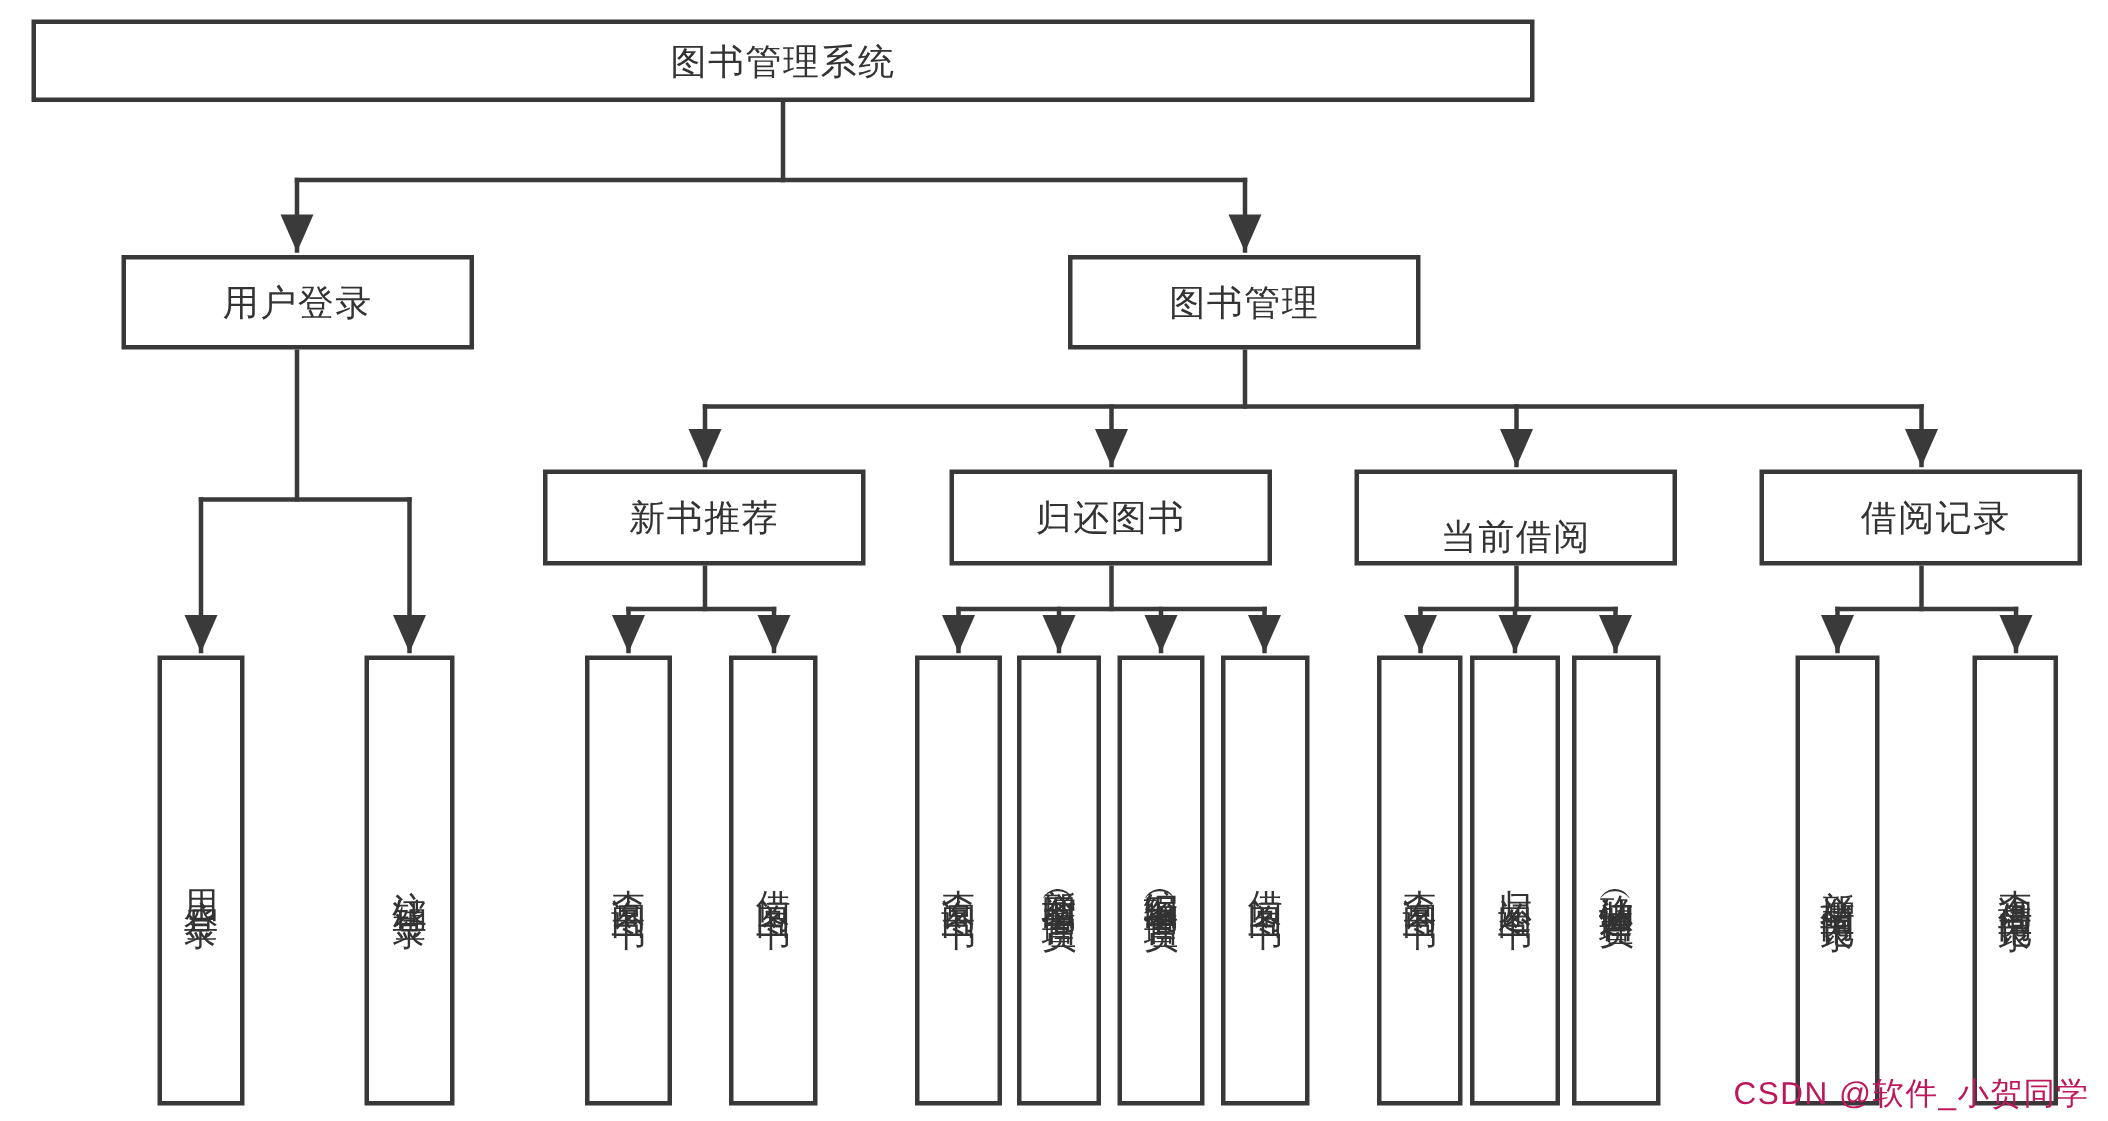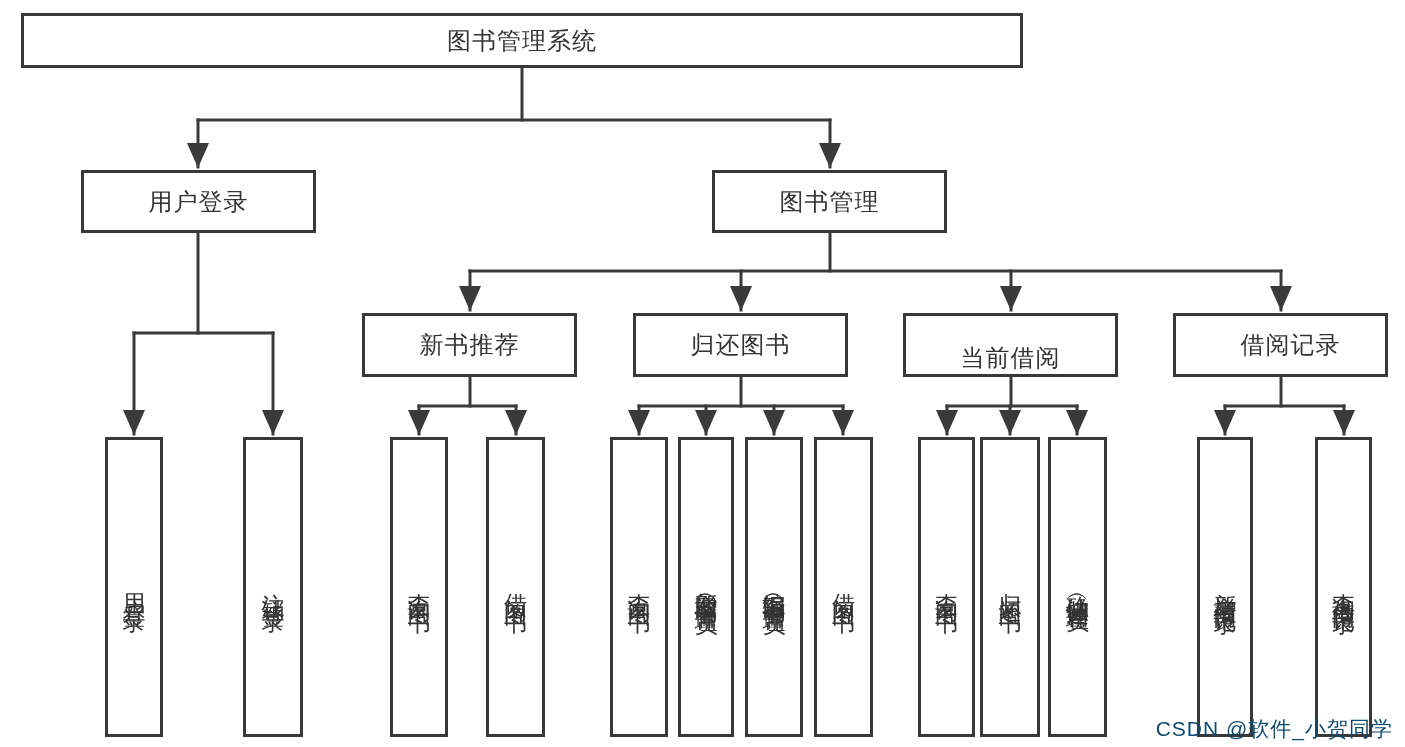--- a/index.html
+++ b/index.html
@@ -48,21 +48,21 @@
     font-size: 23px;
     line-height: 1;
     letter-spacing: 6px;
     white-space: nowrap;
   }
   #watermark {
     position: absolute;
     right: 12px;
     bottom: 4px;
     font-size: 21px;
-    color: #0c4a6e;
+    color: #be185d;
     letter-spacing: 1px;
     z-index: 2;
     white-space: nowrap;
   }
 </style>
 </head>
 <body>
 
 <div id="canvas">
 

